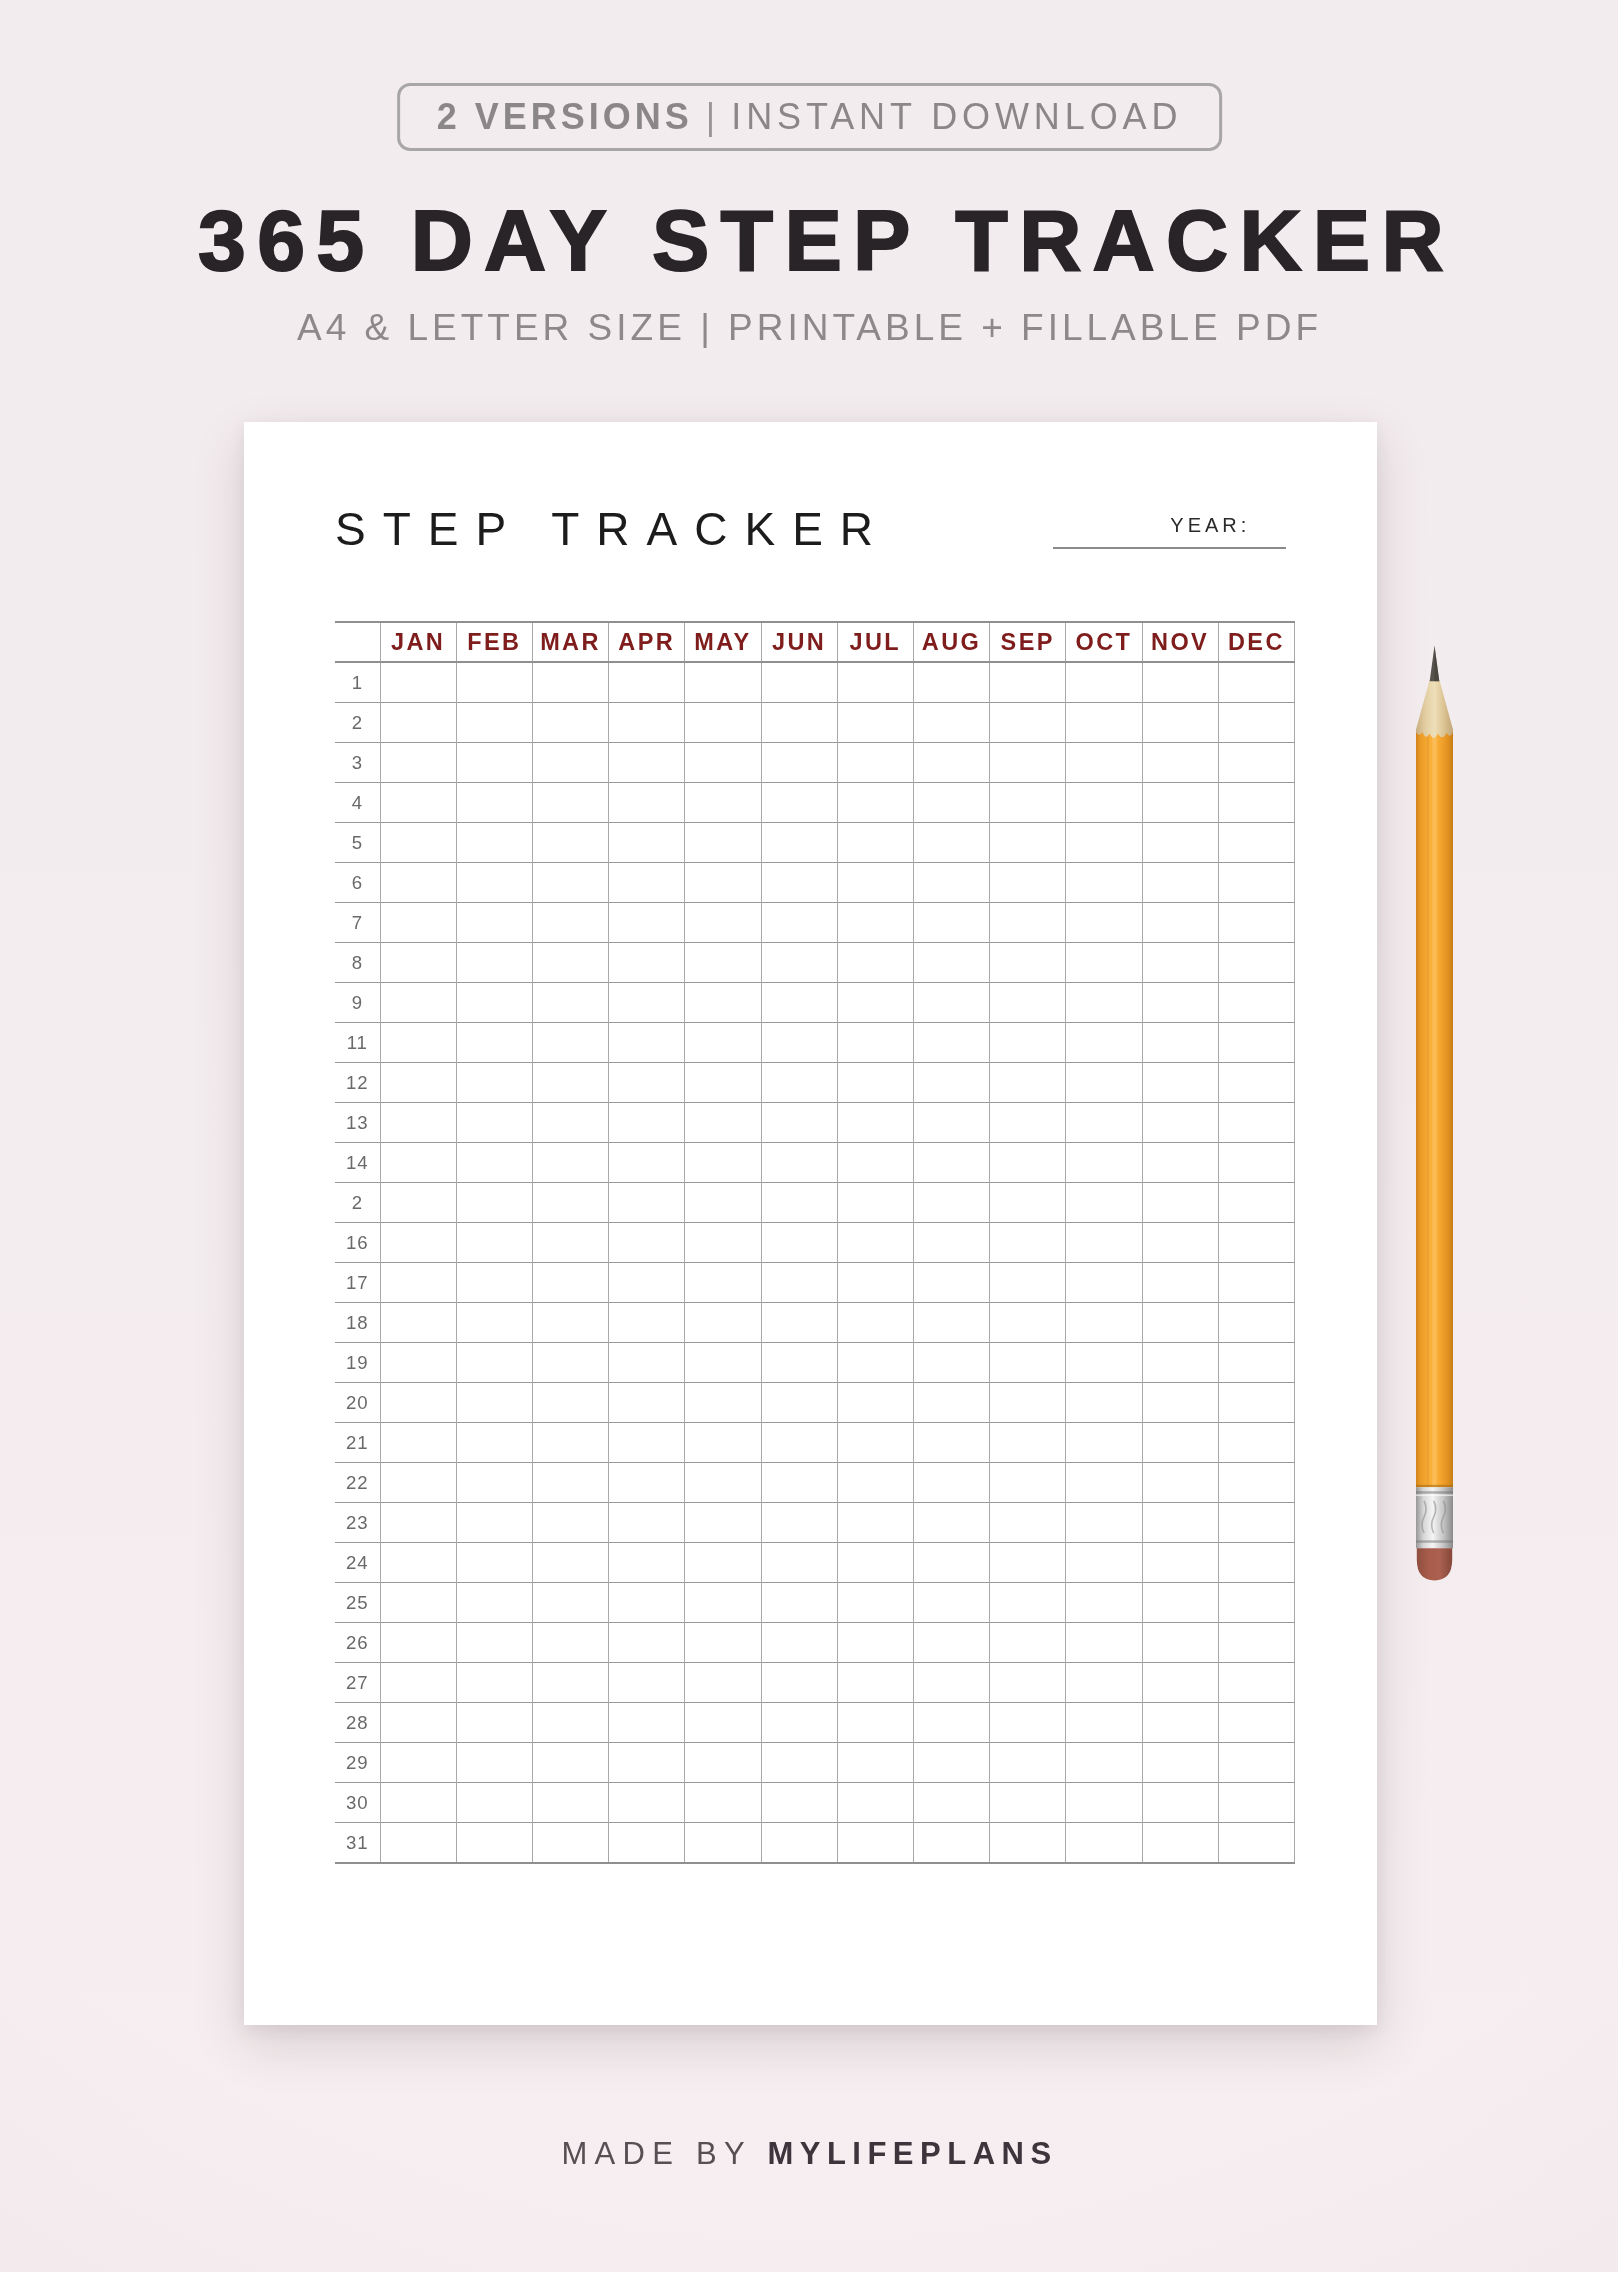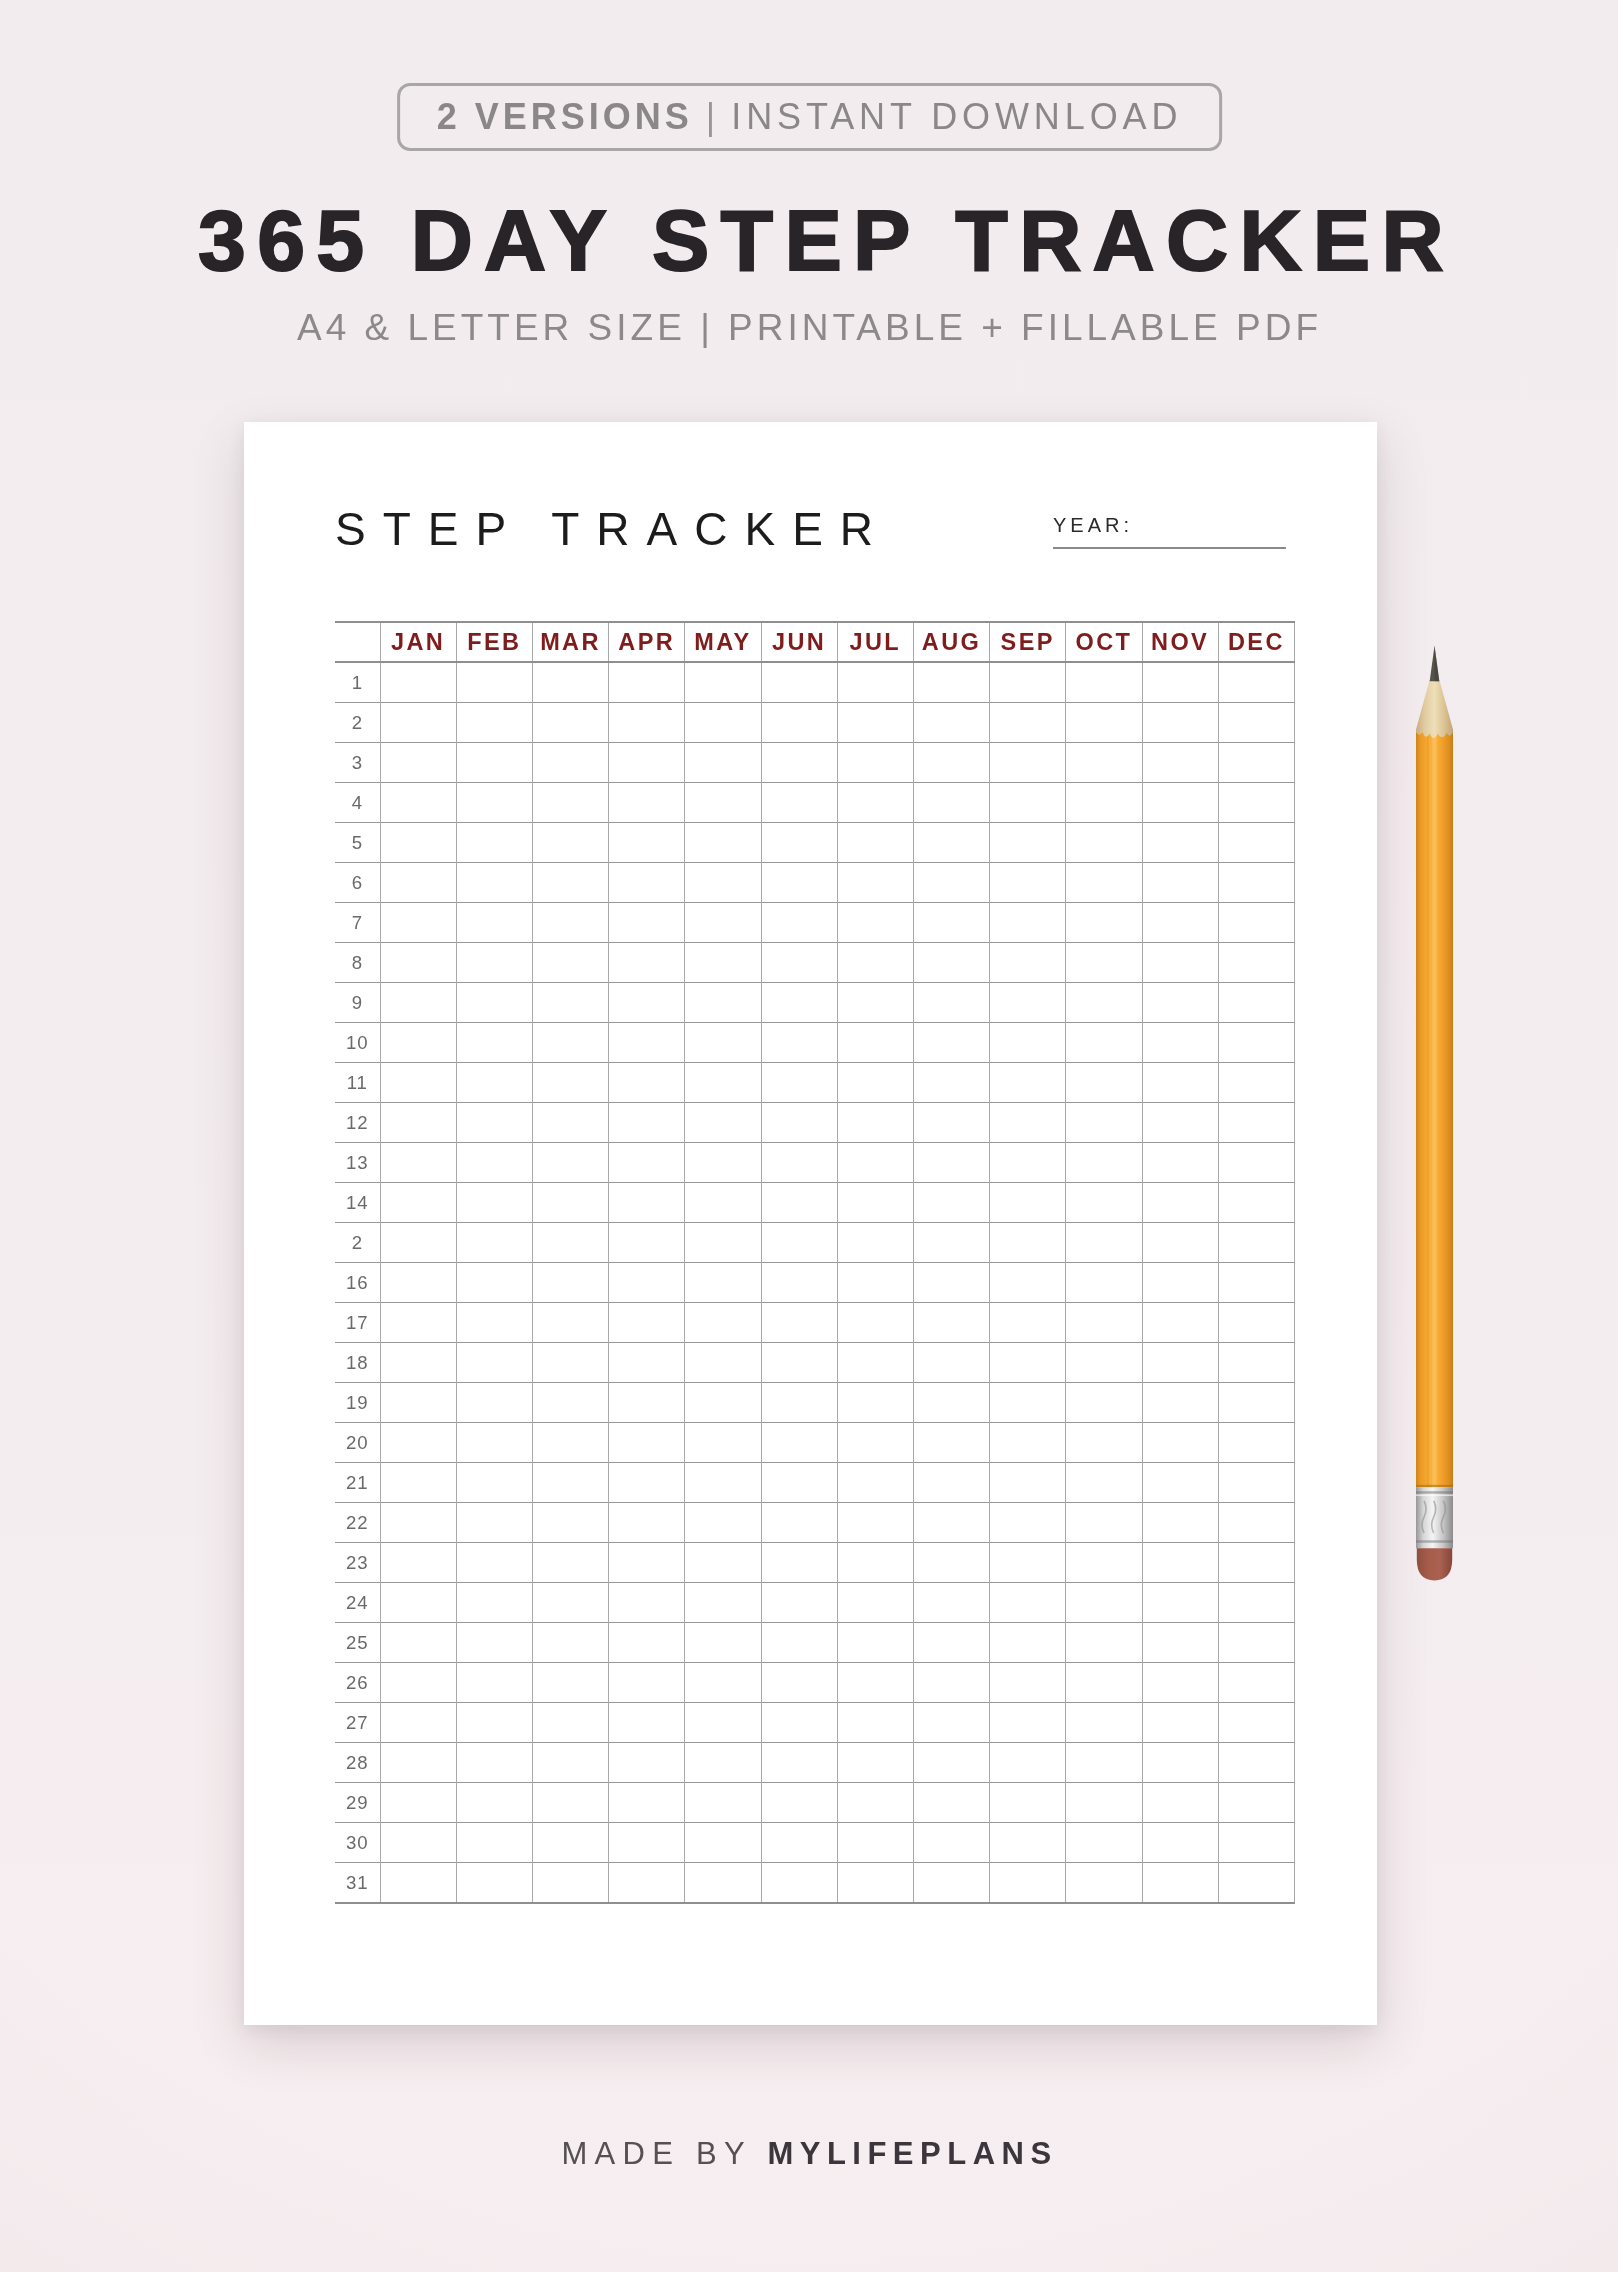--- a/index.html
+++ b/index.html
@@ -40,21 +40,21 @@
     background:#ffffff;
     box-shadow:0 19.4px 49px rgba(70,45,55,0.16),0 4.9px 14.6px rgba(70,45,55,0.08);
   }
   .page-title{
     position:absolute;left:91px;top:84px;
     font-size:46px;line-height:1;font-weight:400;
     letter-spacing:17px;color:#1c1c1c;
   }
   .year-field{
     position:absolute;left:809px;top:92px;width:233px;
-    border-bottom:2.4px solid #8a8a8a;padding-bottom:9.7px;
+    border-bottom:2.4px solid #8a8a8a;padding-bottom:9.7px;text-align:right;
   }
   .year-label{font-size:20px;letter-spacing:4px;color:#2a2a2a;font-weight:400;}
   .year-value{display:inline-block;min-width:32px;font-size:20px;color:#2a2a2a;}
 
   
   table.tracker{
     position:absolute;left:91px;top:199px;width:960px;
     border-collapse:collapse;table-layout:fixed;
     border-top:2.4px solid #8f8f8f;border-bottom:2.4px solid #8f8f8f;
   }
@@ -247,35 +247,20 @@
             <td></td>
             <td></td>
             <td></td>
             <td></td>
             <td></td>
             <td></td>
             <td></td>
           </tr>
           <tr>
             <td>9</td>
-            <td></td>
-            <td></td>
-            <td></td>
-            <td></td>
-            <td></td>
-            <td></td>
-            <td></td>
-            <td></td>
-            <td></td>
-            <td></td>
-            <td></td>
-            <td></td>
-          </tr>
-          <tr>
-            <td>10</td>
             <td></td>
             <td></td>
             <td></td>
             <td></td>
             <td></td>
             <td></td>
             <td></td>
             <td></td>
             <td></td>
             <td></td>

